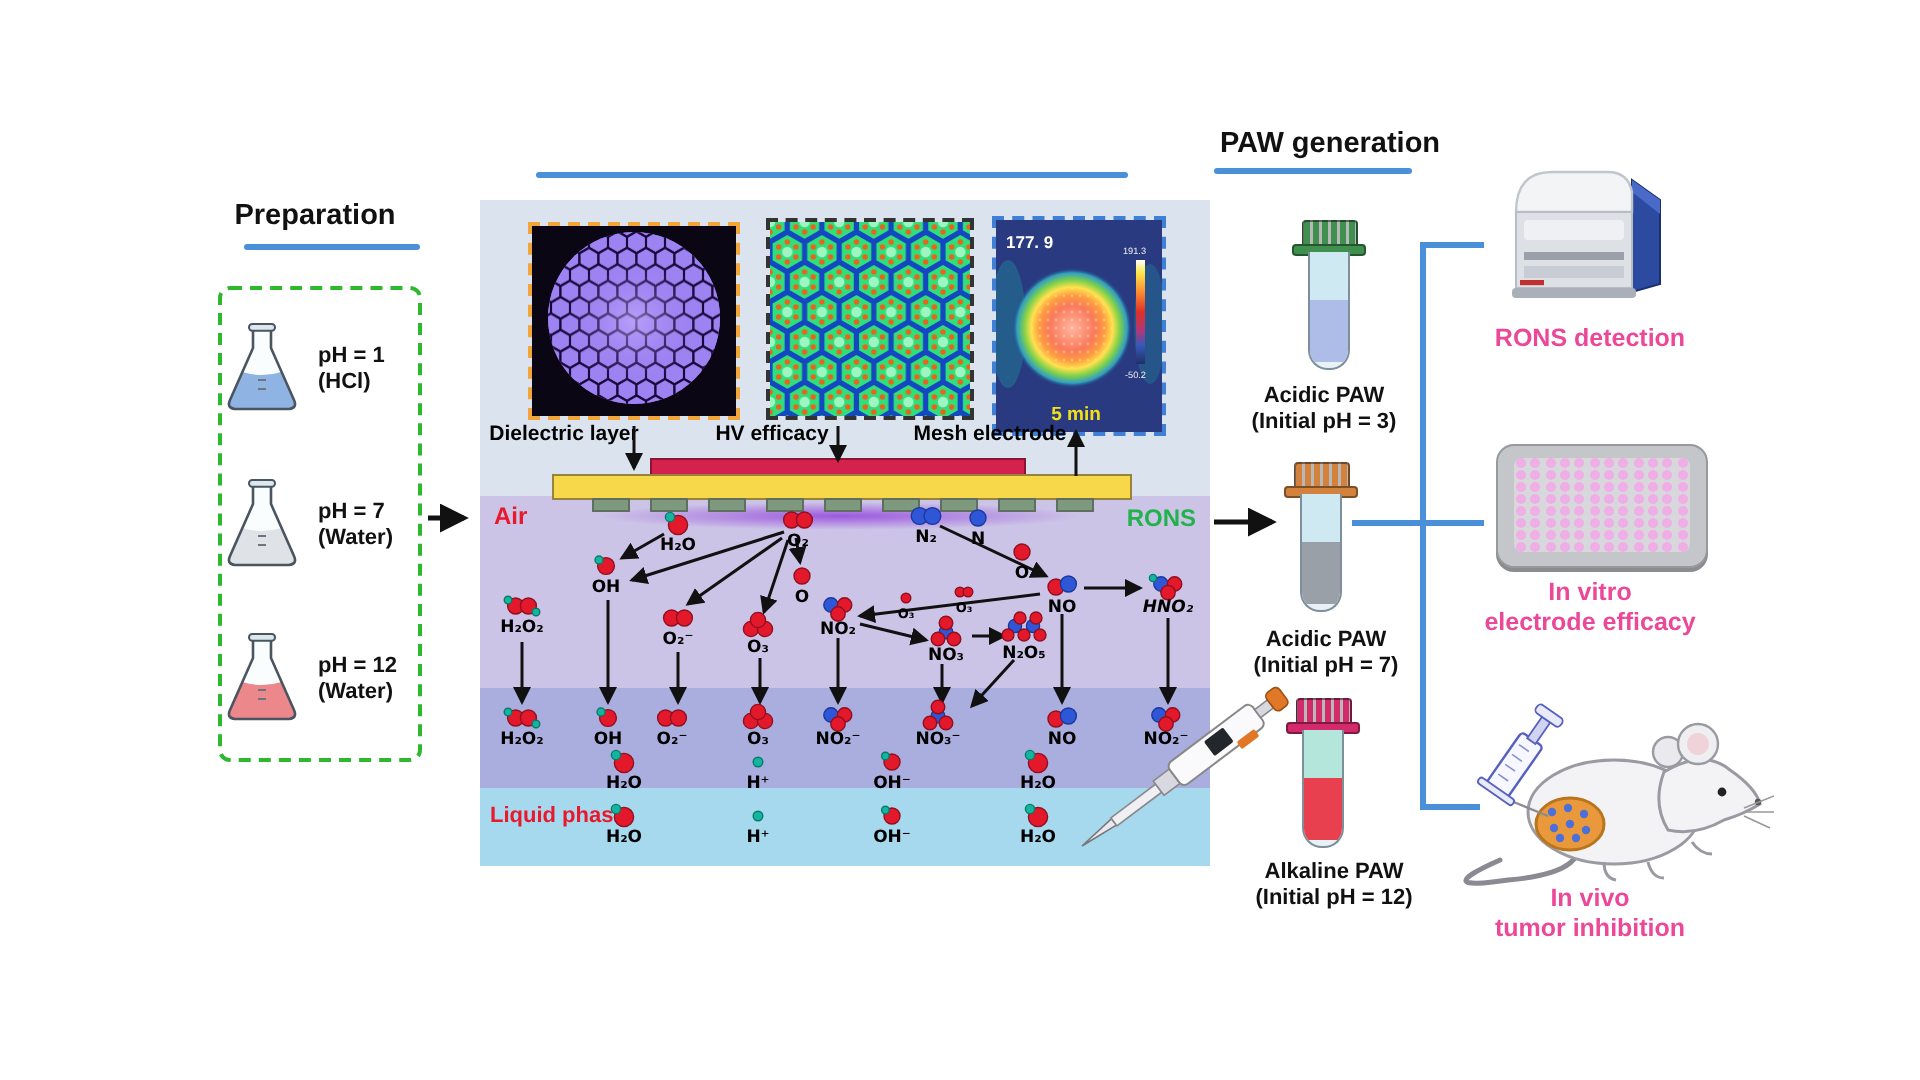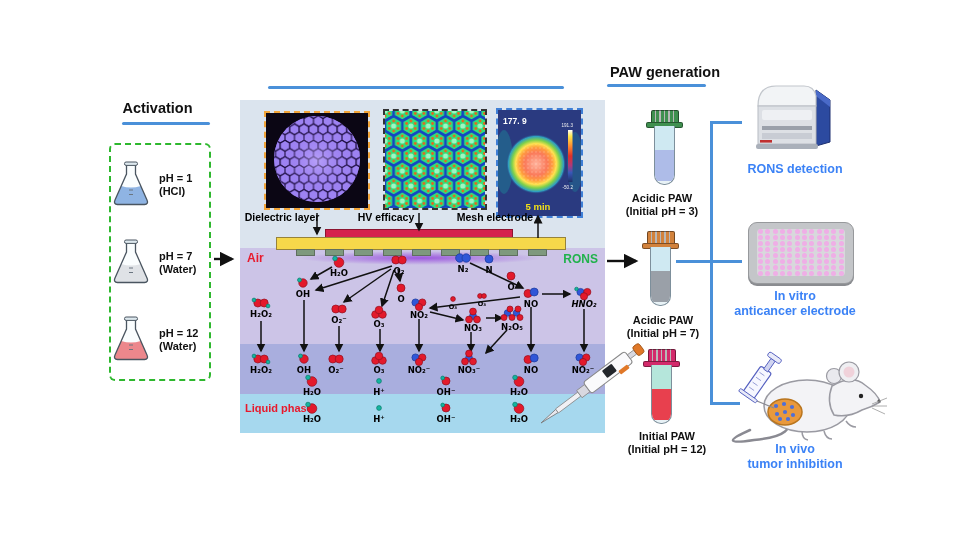--- a/index.html
+++ b/index.html
@@ -35,34 +35,34 @@
   .mol{position:absolute;z-index:5;overflow:visible}
   
   .tube{position:absolute;width:36px;height:78px;z-index:10}
   .tube .cap{position:absolute;left:5px;top:0;width:26px;height:13px;border:1px solid rgba(0,0,0,.45);border-radius:2px}
   .tube .flange{position:absolute;left:0;top:12px;width:35px;height:4px;border:1px solid rgba(0,0,0,.4);border-radius:2px}
   .tube .tbody{position:absolute;left:8px;top:16px;width:19px;height:58px;border:1.5px solid #7d8f9b;
     border-top:none;border-radius:0 0 10px 10px;overflow:hidden;background:#e8f2f6}
   .tube .liq-top{position:absolute;left:0;top:0;width:100%;height:42%}
   .tube .liq-bot{position:absolute;left:0;top:42%;width:100%;height:52%}
   .tube-label{position:absolute;font-weight:bold;font-size:11px;color:#111;width:110px;text-align:center;white-space:nowrap;line-height:1.15}
-  .app-label{position:absolute;font-weight:bold;font-size:12.5px;color:#3b82f6;width:160px;text-align:center;white-space:nowrap;line-height:1.15}
+  .app-label{position:absolute;font-weight:bold;font-size:12.5px;color:#ec4899;width:160px;text-align:center;white-space:nowrap;line-height:1.15}
   .bline{position:absolute;background:#4a90d9;z-index:1}
   #plate{position:absolute;left:748px;top:222px;width:104px;height:60px;background:#c4c6c9;border:1.5px solid #97999c;border-radius:9px;box-shadow:0 2px 0 #8a8c90}
   #wells{position:absolute;left:8px;top:6px;width:88px;height:47px;display:grid;
     grid-template-columns:repeat(12,1fr);grid-template-rows:repeat(8,1fr);background:#d8d8dc;border-radius:4px}
   .well{width:5px;height:5px;border-radius:50%;background:#efaee6;margin:auto}
   svg{display:block}
 </style>
 </head>
 <body>
 
 <div id="canvas">
 
-  <div class="sec-title" style="left:105px;top:100px;width:105px">Activation</div>
+  <div class="sec-title" style="left:105px;top:100px;width:105px">Preparation</div>
   <div class="underline" style="left:122px;top:122px;width:88px"></div>
   <div id="prep-box"></div>
 
   <svg class="abs" style="left:110px;top:160px" width="42" height="50" viewBox="0 0 42 50">
     <path d="M11.2 26 L5 40 q-1.8 4 2.5 4.5 h27 q4.3 -.5 2.5 -4.5 L30.8 26 q-9.8 3 -19.6 0 Z" fill="#5b8fd6"></path>
     <path d="M16.5 4 V14 L5 40 q-1.8 4 2.5 4.5 h27 q4.3 -.5 2.5 -4.5 L25.5 14 V4 Z" fill="rgba(240,248,252,.35)" stroke="#4a5560" stroke-width="1.3"></path>
     <rect x="14.5" y="2" width="13" height="3.4" rx="1.6" fill="#dde8ee" stroke="#4a5560" stroke-width="1"></rect>
     <path d="M19 30 h4 M19 34.5 h4" stroke="#6a7580" stroke-width="1"></path>
   </svg>
   <div class="flask-label" style="left:159px;top:172px">pH = 1</div>
@@ -453,21 +453,21 @@
   <div class="tube-label" style="left:608px;top:327px">(Initial pH = 7)</div>
 
   <div class="tube" style="left:643px;top:349px">
     <div class="cap" style="background: repeating-linear-gradient(90deg, rgb(211, 42, 107) 0px, rgb(211, 42, 107) 3px, rgba(0, 0, 0, 0.28) 3px, rgba(0, 0, 0, 0.28) 4.5px);"></div>
     <div class="flange" style="background: rgb(211, 42, 107);"></div>
     <div class="tbody">
       <div class="liq-top" style="background: rgb(181, 230, 219);"></div>
       <div class="liq-bot" style="background: rgb(232, 64, 78);"></div>
     </div>
   </div>
-  <div class="tube-label" style="left:612px;top:430px">Initial PAW</div>
+  <div class="tube-label" style="left:612px;top:430px">Alkaline PAW</div>
   <div class="tube-label" style="left:612px;top:443px">(Initial pH = 12)</div>
 
   <div class="bline" style="left:710px;top:121px;width:2.5px;height:284px"></div>
   <div class="bline" style="left:711px;top:121px;width:31px;height:2.5px"></div>
   <div class="bline" style="left:676px;top:260px;width:66px;height:2.5px"></div>
   <div class="bline" style="left:711px;top:402px;width:29px;height:2.5px"></div>
 
   <svg class="abs" style="left:750px;top:80px" width="92" height="74" viewBox="0 0 92 74">
     <path d="M66 10 L80 20 L80 62 L66 66 Z" fill="#2c4aa0" stroke="#1c2f70" stroke-width="1"></path>
     <path d="M66 10 L80 20 L80 27 L66 16 Z" fill="#4a6ac8"></path>
@@ -575,21 +575,21 @@
         <span class="well"></span>
         <span class="well"></span>
         <span class="well"></span>
         <span class="well"></span>
         <span class="well"></span>
         <span class="well"></span>
         <span class="well"></span>
       </div>
   </div>
   <div class="app-label" style="left:715px;top:289px">In vitro</div>
-  <div class="app-label" style="left:715px;top:304px">anticancer electrode</div>
+  <div class="app-label" style="left:715px;top:304px">electrode efficacy</div>
 
   <svg class="abs" style="left:712px;top:342px" width="175" height="106" viewBox="0 0 175 106">
     <path d="M38 88 Q2 104 42 98 Q88 94 74 72" fill="none" stroke="#8a8a92" stroke-width="2.5" stroke-linecap="round"></path>
     <ellipse cx="95" cy="64" rx="43" ry="26" fill="#f3f3f6" stroke="#9a9aa2" stroke-width="1.5"></ellipse>
     <circle cx="122" cy="34" r="7.5" fill="#e9e9ee" stroke="#9a9aa2" stroke-width="1.2"></circle>
     <path d="M120 44 Q140 32 153 43 Q166 52 168 60 Q160 65 150 68 Q136 76 122 73 Q114 60 120 44 Z" fill="#f3f3f6" stroke="#9a9aa2" stroke-width="1.5"></path>
     <circle cx="137" cy="30" r="10" fill="#efeff2" stroke="#9a9aa2" stroke-width="1.2"></circle>
     <circle cx="137" cy="30" r="5.5" fill="#f0d2da"></circle>
     <circle cx="149" cy="54" r="2.2" fill="#222"></circle>
     <circle cx="167" cy="59" r="1.6" fill="#555"></circle>

